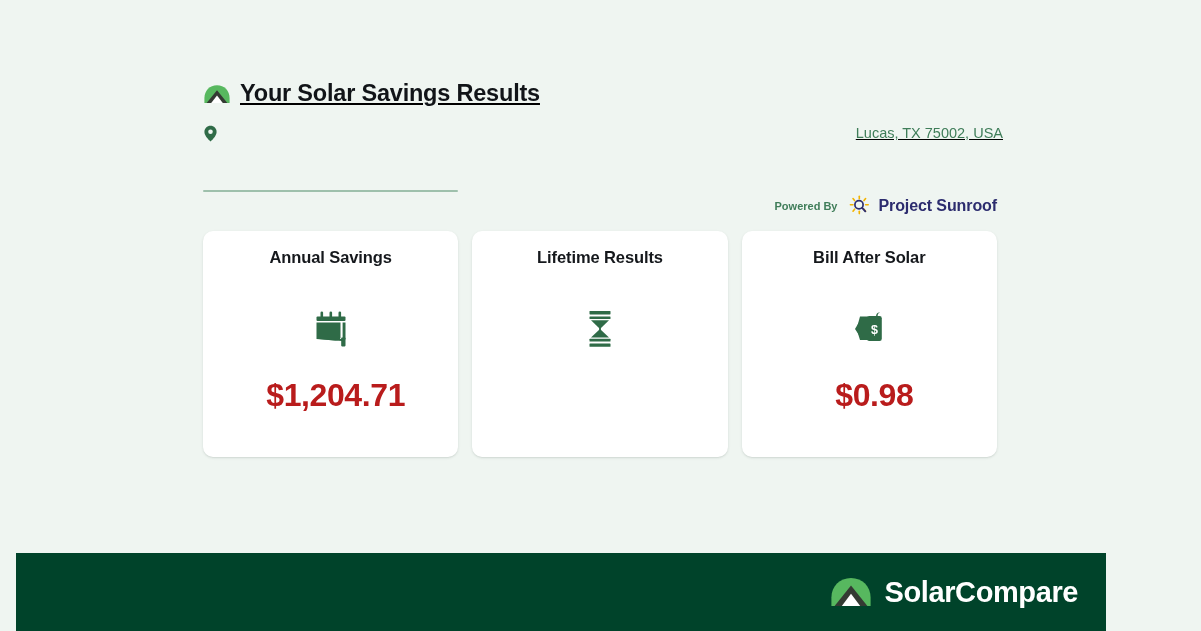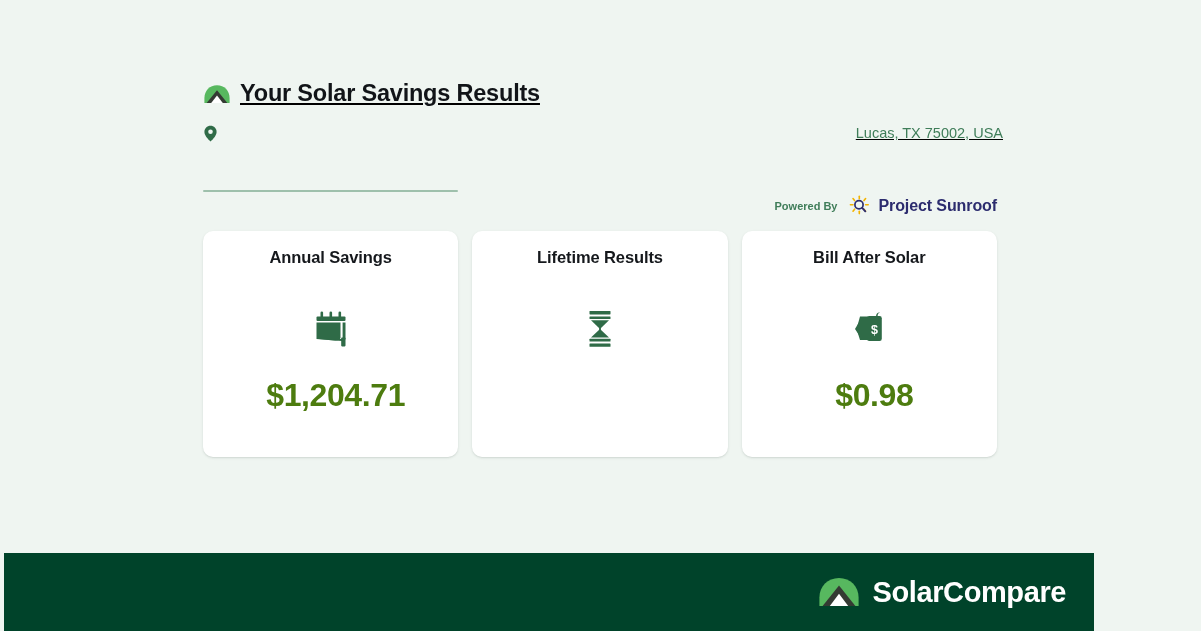--- a/index.html
+++ b/index.html
@@ -55,26 +55,26 @@
   .card-title {
     font-size:16.5px; font-weight:700; color:#15181c;
     letter-spacing:-0.1px; line-height:1.2;
   }
   .card-icon {
     position:absolute; top:76px; left:50%; transform:translateX(-50%);
     width:44px; height:44px; display:block;
   }
   .card-value {
     position:absolute; top:146px; left:0; right:0; text-align:center;
-    font-size:32px; font-weight:700; color:#4d7c0f; letter-spacing:-0.4px;padding-left:10px;
+    font-size:32px; font-weight:700; color:#b91c1c; letter-spacing:-0.4px;padding-left:10px;
   }
 
   
   .footer {
-    position:absolute; left:4px; top:553px; width:1090px; height:78px;
+    position:absolute; left:16px; top:553px; width:1090px; height:78px;
     background:#00432a;
   }
   .footer-brand {
     position:absolute; right:28px; top:50%; transform:translateY(-50%);
     display:flex; align-items:center; gap:12px;
   }
   .footer-mark { width:44px; height:32px; display:block; }
   .footer-name {
     font-size:29px; font-weight:700; color:#ffffff; letter-spacing:-0.4px; line-height:1;
   }

